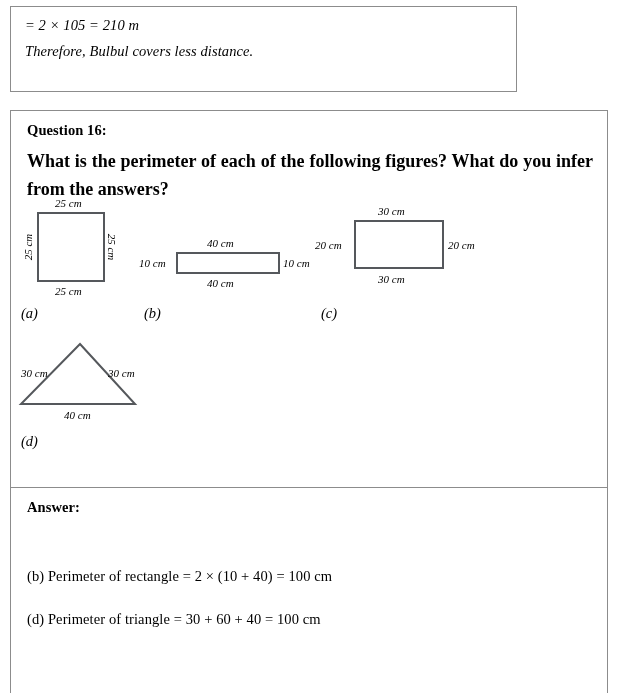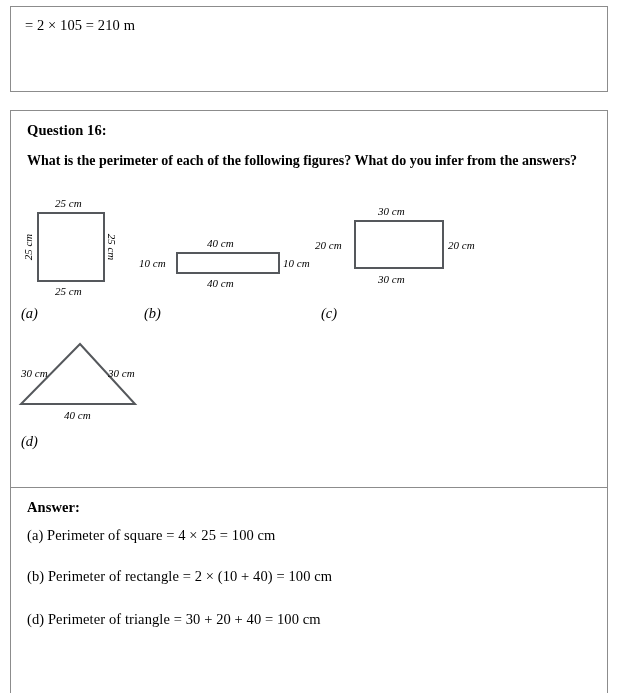--- a/index.html
+++ b/index.html
@@ -23,41 +23,41 @@
     height: 693px;
   }
 
   
   .panel {
     position: absolute;
     border: 1px solid #8c8c8c;
     background: #ffffff;
     box-sizing: border-box;
   }
-  #panel-continuation { left: 10px; top: 6px;   width: 598px; height: 86px; }
+  #panel-continuation { left: 10px; top: 6px;   width: 507px; height: 86px; font-style: italic; }
   #panel-question     { left: 10px; top: 110px; width: 598px; height: 378px; }
   #panel-answer       { left: 10px; top: 487px; width: 598px; height: 244px; }
 
   
   .txt {
     position: absolute;
     font-size: 14.5px;
     line-height: 18px;
     white-space: nowrap;
     letter-spacing: 0.1px;
   }
   .txt.bold { font-weight: bold; }
 
   
   .q-para {
     position: absolute;
     left: 16px;
     top: 36px;
     width: 566px;
-    font-size: 14px;
+    font-size: 18px;
     font-weight: bold;
     line-height: 28px;
     text-align: justify;
     text-justify: inter-word;
   }
   .q-para > span { display: inline; }
 
   
   .figures {
     position: absolute;
@@ -94,20 +94,21 @@
 
   svg { display: block; overflow: visible; }
 </style>
 </head>
 <body>
 
 <div class="page">
 
   <div class="panel" id="panel-continuation">
     <div class="txt" style="left:14px; top:9px;">= 2 × 105 = 210 m</div>
+    <div class="txt" style="left:14px; top:35px;">Therefore, Bulbul covers less distance.</div>
   </div>
 
   <div class="panel" id="panel-question">
 
     <div class="txt bold" style="left:16px; top:10px;">Question 16:</div>
 
     <div class="q-para">
       <span>What is the perimeter of each of the following figures? What do you infer from the answers?</span>
     </div>
 
@@ -149,18 +150,17 @@
         <div class="dim" style="left:53px; top:298px;">40 cm</div>
         <div class="fig-label" style="left:10px; top:322px;">(d)</div>
       </div>
 
     </div>
   </div>
 
   <div class="panel" id="panel-answer">
     <div class="txt bold" style="left:16px; top:10px;">Answer:</div>
 
-    <div class="txt" style="left:16px; top:38px;">(a) Perimeter of square = 4 × 25 = 100 cm</div>
     <div class="txt" style="left:16px; top:66px;margin-top:13px;">(b) Perimeter of rectangle = 2 × (10 + 40) = 100 cm</div>
-    <div class="txt" style="left:16px; top:122px;">(d) Perimeter of triangle = 30 + 20 + 40 = 100 cm</div>
+    <div class="txt" style="left:16px; top:122px;">(d) Perimeter of triangle = 30 + 60 + 40 = 100 cm</div>
   </div>
 
 </div>
 
 </body></html>

